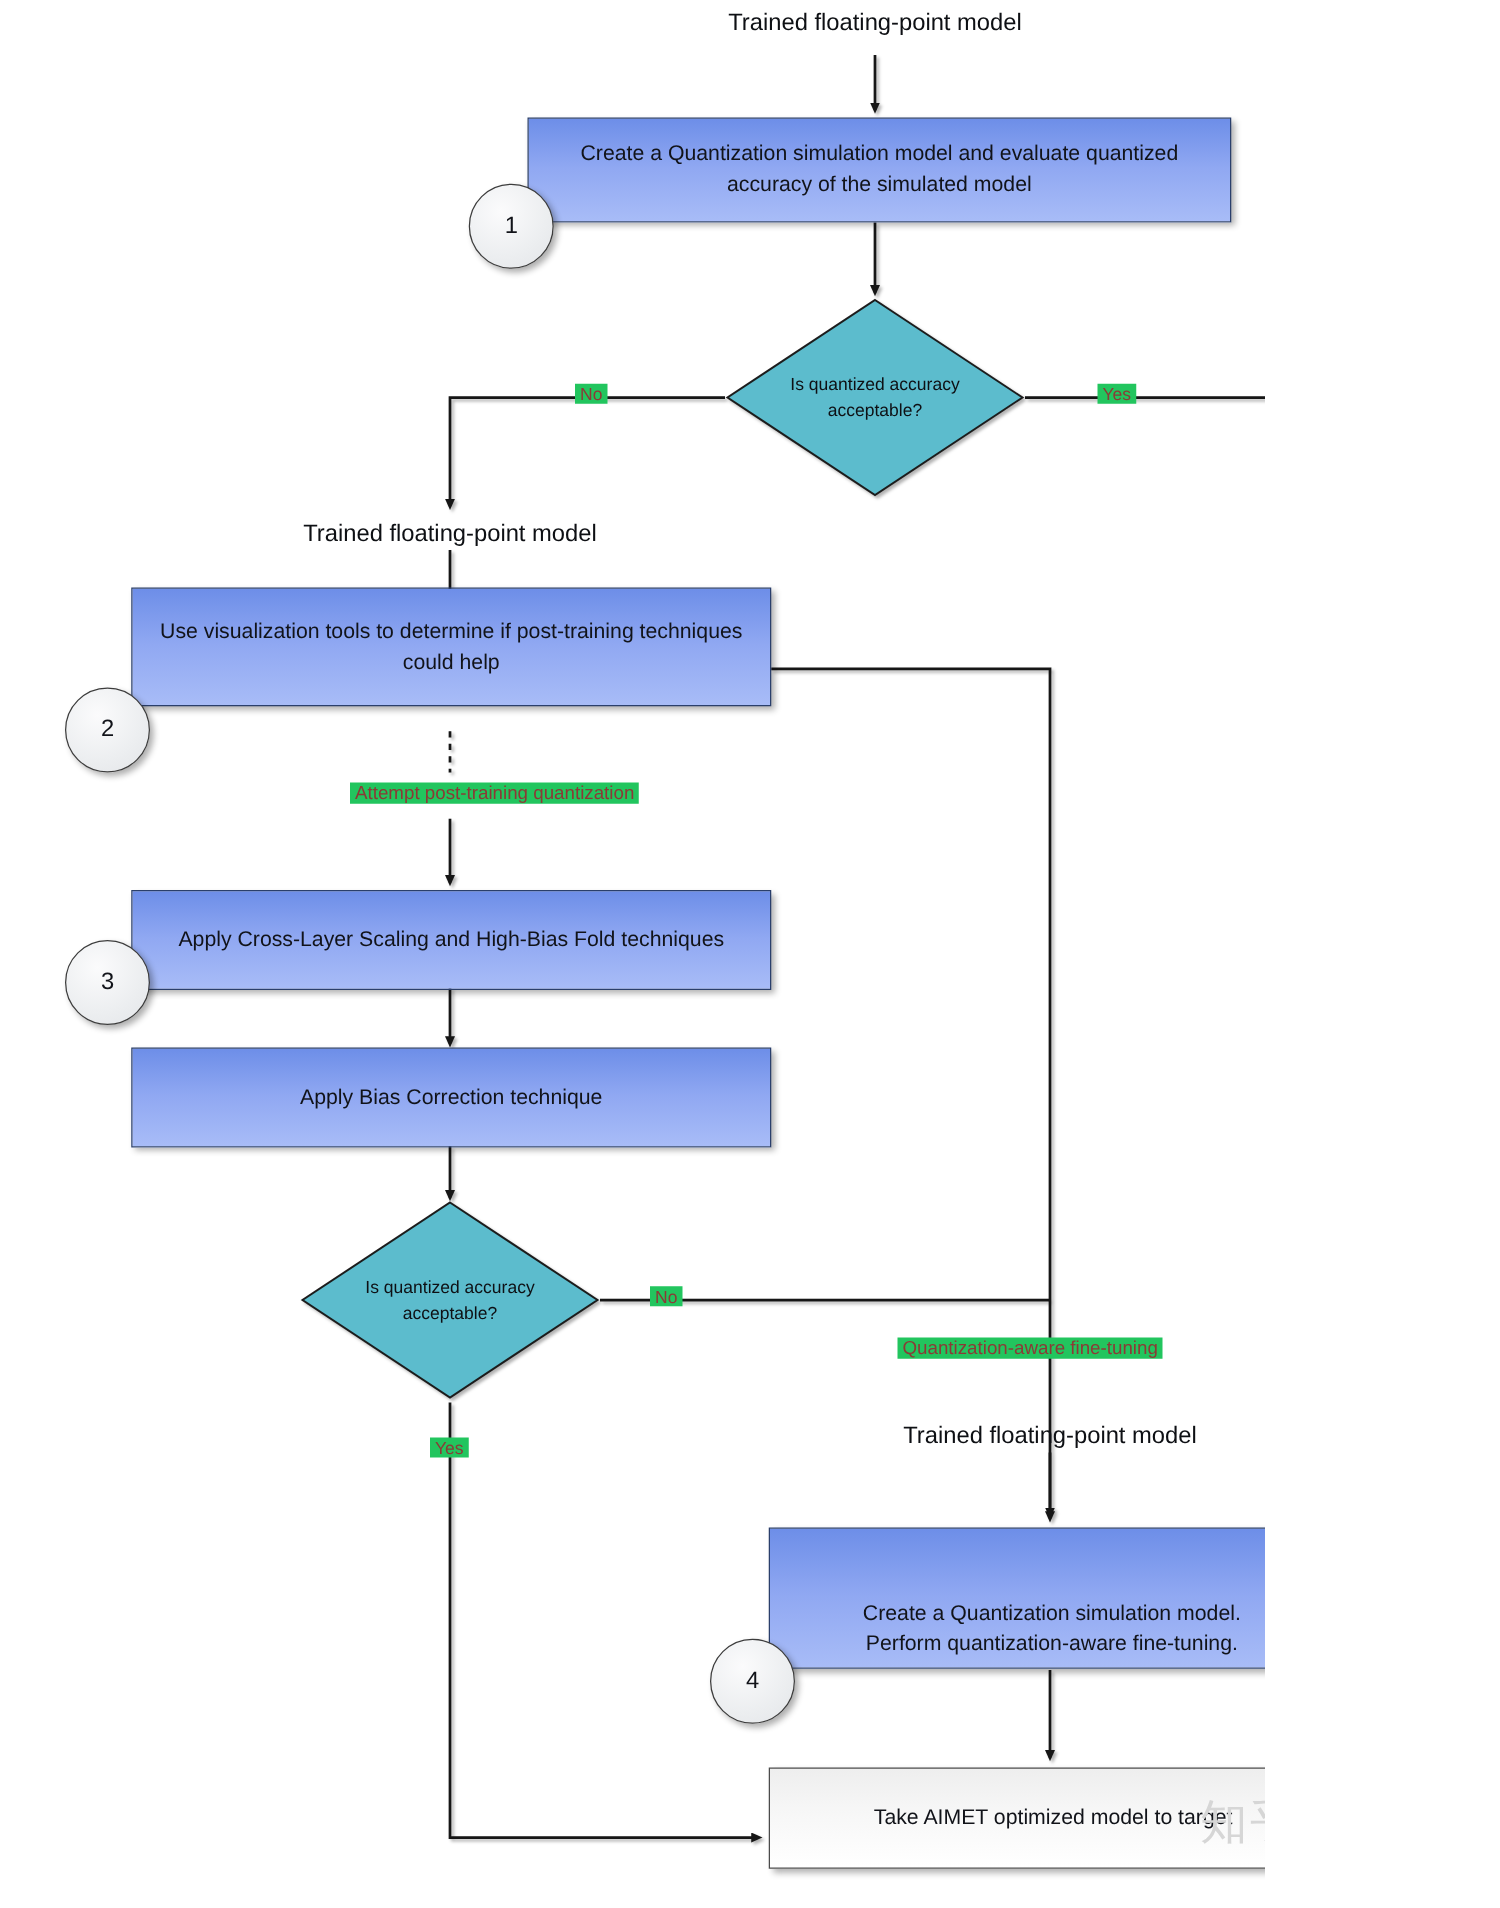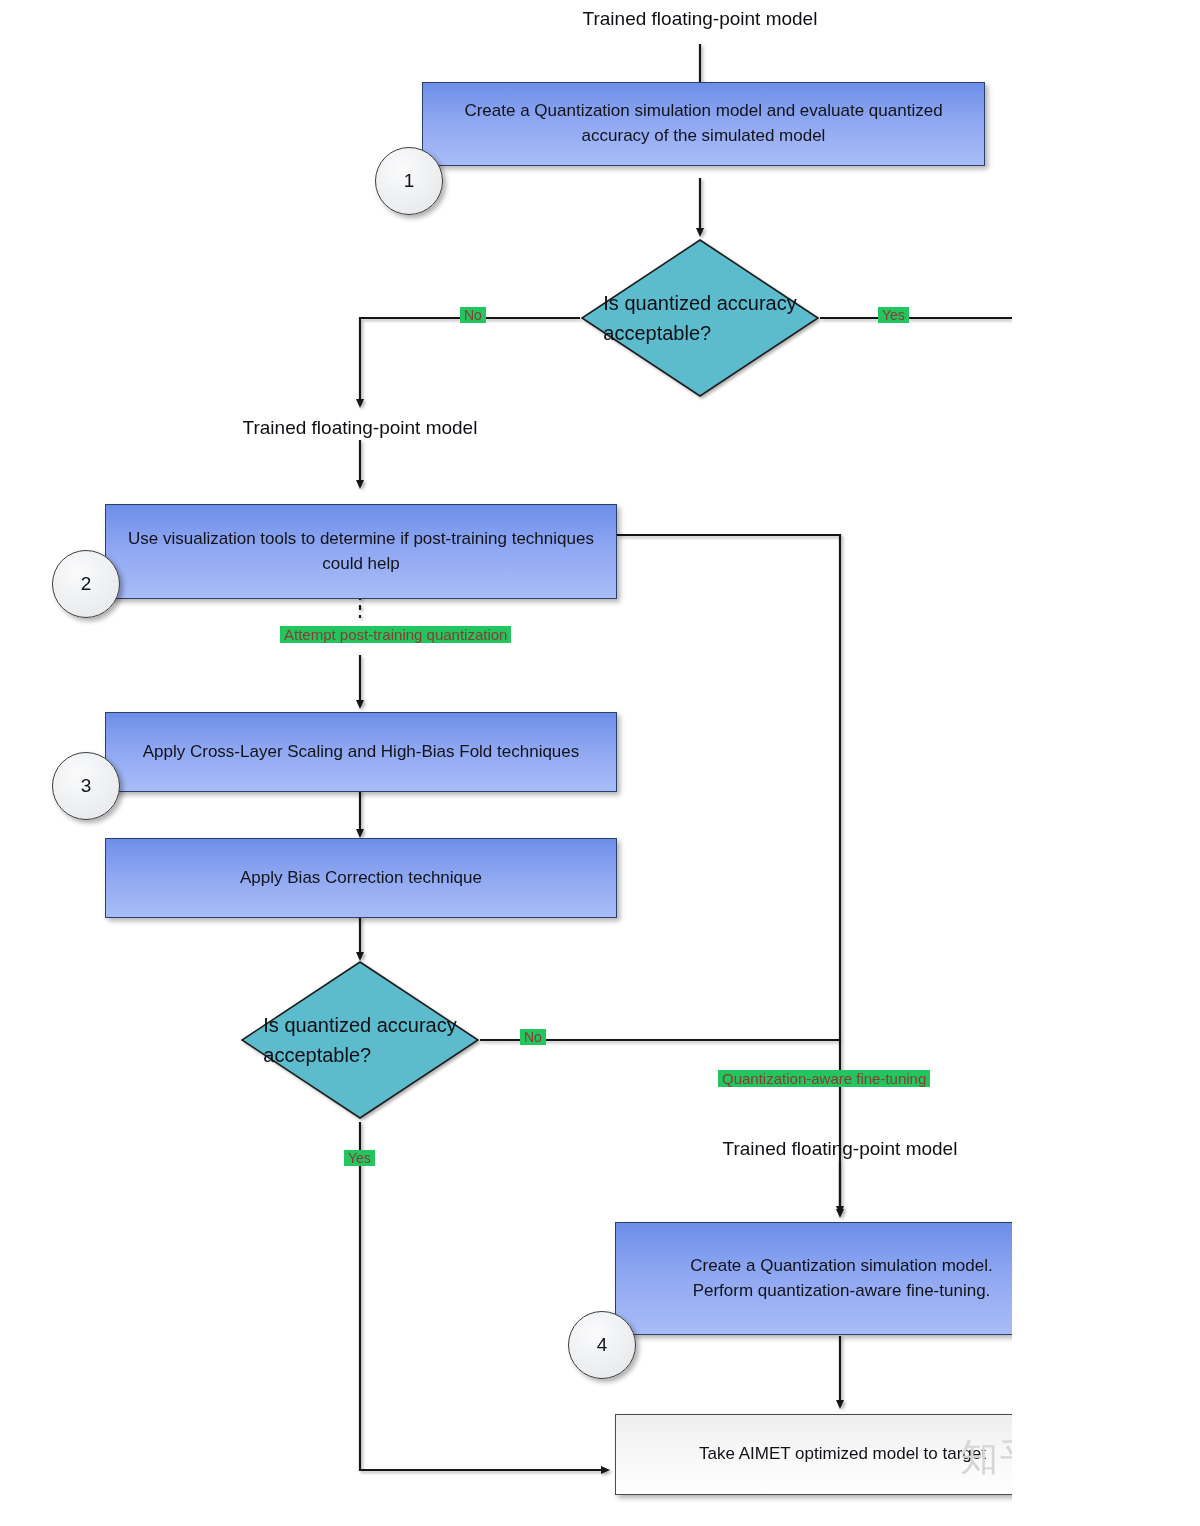--- a/index.html
+++ b/index.html
@@ -63,21 +63,22 @@
   }
   .diamond-label {
     position: absolute;
     left: 0;
     top: 0;
     width: 100%;
     height: 100%;
     display: flex;
     align-items: center;
     justify-content: center;
-    font-size: 20px;
+    text-align: center;
+    font-size: 14px;
     line-height: 1.5;
     color: #0e1014;
     pointer-events: none;
   }
   .step-circle {
     position: absolute;
     width: 66px;
     height: 66px;
     border-radius: 50%;
     border: 1px solid #3c3c3c;
@@ -157,21 +158,21 @@
       <path d="M360,1122 L360,1470 L607,1470" marker-end="url(#arrow)"></path>
 
       <path d="M840,1162 L840,1212" marker-end="url(#arrow)"></path>
 
       <path d="M840,1336 L840,1406" marker-end="url(#arrow)"></path>
     </g>
   </svg>
 
   <div class="plain-label" style="left:520px; top:8px; width:360px;">Trained floating-point model</div>
 
-  <div class="node proc" style="left:422px; top:82px; width:563px; height:84px;">
+  <div class="node proc" style="left:422px; top:94px; width:563px; height:84px;">
     <span>Create a Quantization simulation model and evaluate quantized accuracy of the simulated model</span>
   </div>
   <div class="step-circle" style="left:375px; top:147px;">
     <span>1</span>
   </div>
 
   <div class="diamond-wrap" style="left:580px; top:238px; width:240px; height:160px;">
     <svg width="240" height="160" viewBox="0 0 240 160" filter="url(#softshadow)">
       <polygon points="120,2 238,80 120,158 2,80" fill="#5bbccd" stroke="#1d1d1d" stroke-width="1.6"></polygon>
     </svg>
@@ -181,21 +182,21 @@
         <span>acceptable?</span>
       </span>
     </div>
   </div>
 
   <div class="edge-label" style="left:460px; top:307px;">No</div>
   <div class="edge-label" style="left:878px; top:307px;">Yes</div>
 
   <div class="plain-label" style="left:180px; top:417px; width:360px;">Trained floating-point model</div>
 
-  <div class="node proc" style="left:105px; top:504px; width:512px; height:95px;">
+  <div class="node proc" style="left:105px; top:470px; width:512px; height:95px;">
     <span>Use visualization tools to determine if post-training techniques could help</span>
   </div>
   <div class="step-circle" style="left:52px; top:550px;">
     <span>2</span>
   </div>
 
   <div class="edge-label big" style="left:249px; top:626px;margin-left:31px;">Attempt post-training quantization</div>
 
   <div class="node proc" style="left:105px; top:712px; width:512px; height:80px;">
     <span>Apply Cross-Layer Scaling and High-Bias Fold techniques</span>
@@ -219,21 +220,21 @@
       </span>
     </div>
   </div>
 
   <div class="edge-label" style="left:520px; top:1029px;">No</div>
   <div class="edge-label" style="left:344px; top:1150px;">Yes</div>
   <div class="edge-label big" style="left:718px; top:1070px;">Quantization-aware fine-tuning</div>
 
   <div class="plain-label" style="left:660px; top:1138px; width:360px;">Trained floating-point model</div>
 
-  <div class="node proc" style="left:615px; top:1222px; width:453px; height:113px;">
+  <div class="node proc" style="left:615px; top:1222px; width:453px; height:113px;align-items:flex-end;">
     <span>
       <span>Create a Quantization simulation model.</span><br>
       <span>Perform quantization-aware fine-tuning.</span>
     </span>
   </div>
   <div class="step-circle" style="left:568px; top:1311px;">
     <span>4</span>
   </div>
 
   <div class="node terminator" style="left:615px; top:1414px; width:455px; height:81px;">

